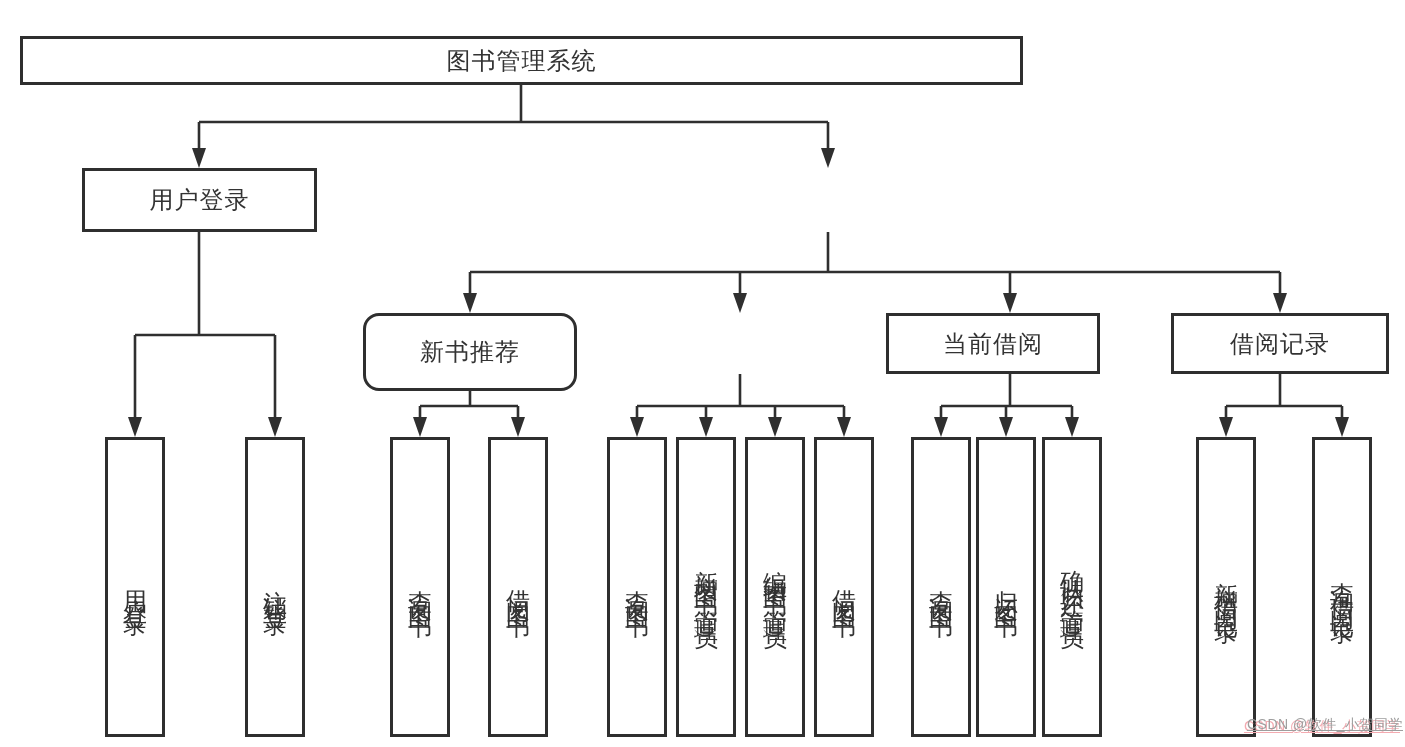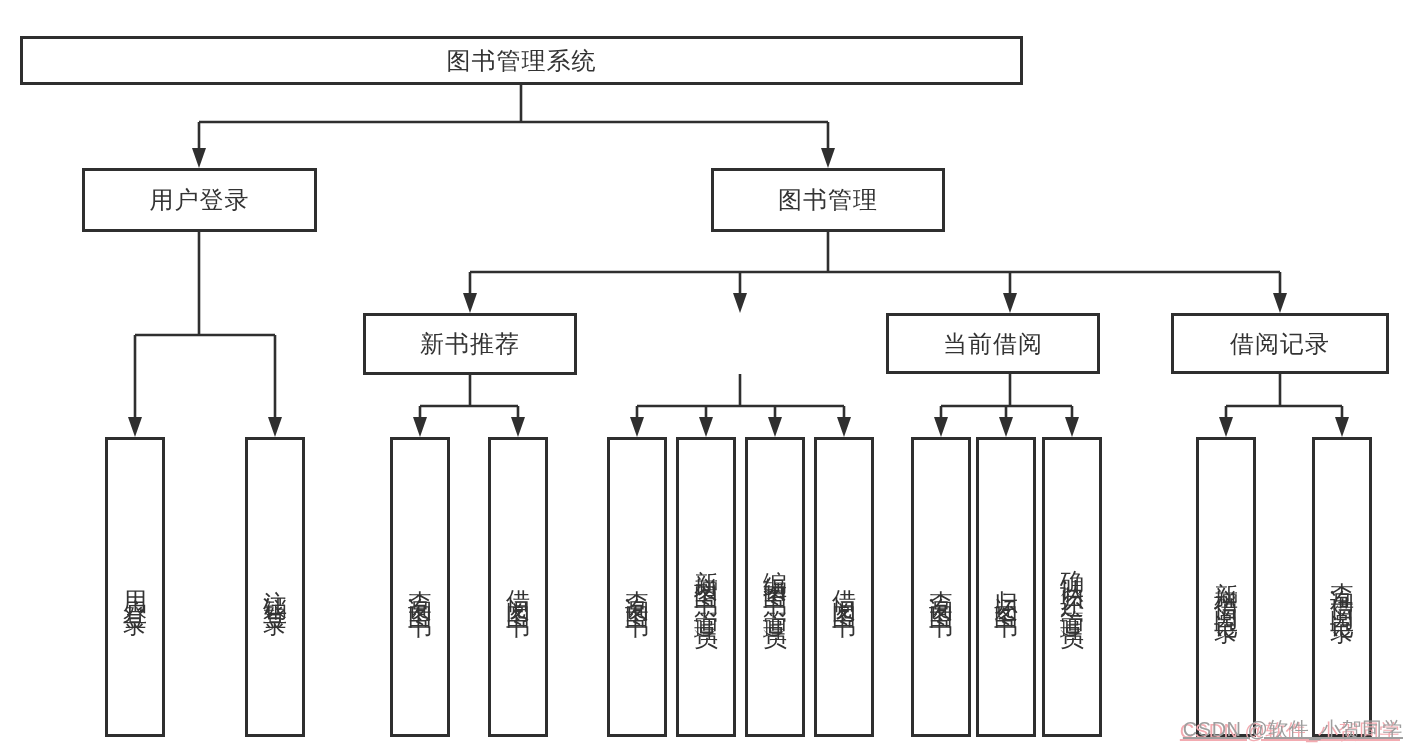--- a/index.html
+++ b/index.html
@@ -28,21 +28,21 @@
   .box.v{
     writing-mode:vertical-lr;
     text-orientation:mixed;
     letter-spacing:8px;
     white-space:normal;
   }
   #watermark{
     position:absolute;
     right:2px;
     top:716px;
-    font-size:20px;
+    font-size:14px;
     color:#9e9e9e;
     text-decoration:underline;
     text-shadow:-3px 2px 0 #f3abb1;
     letter-spacing:0.5px;
   }
 </style>
 </head>
 <body>
 
 <div id="stage">
@@ -83,23 +83,22 @@
         <polygon points="999,417 1013,417 1006,437"></polygon>
         <polygon points="1065,417 1079,417 1072,437"></polygon>
         <polygon points="1219,417 1233,417 1226,437"></polygon>
         <polygon points="1335,417 1349,417 1342,437"></polygon>
       </g>
   </svg>
 
   <div class="box" style="left:20px;top:13px;width:1003px;height:49px;margin-top:23px;">图书管理系统</div>
 
   <div class="box" style="left:82px;top:168px;width:235px;height:64px;">用户登录</div>
-  <div class="box" style="left:711px;top:168px;width:234px;height:64px;">图书管理</div>
 
-  <div class="box" style="left:363px;top:313px;width:214px;height:62px;">新书推荐</div>
+  <div class="box" style="left:363px;top:313px;width:214px;height:78px;border-radius:16px;">新书推荐</div>
   <div class="box" style="left:886px;top:313px;width:214px;height:61px;">当前借阅</div>
   <div class="box" style="left:1171px;top:313px;width:218px;height:61px;">借阅记录</div>
 
   <div class="box v" style="left:105px;top:437px;width:60px;height:300px;">用户登录</div>
   <div class="box v" style="left:245px;top:437px;width:60px;height:300px;">注销登录</div>
 
   <div class="box v" style="left:390px;top:437px;width:60px;height:300px;">查询图书</div>
   <div class="box v" style="left:488px;top:437px;width:60px;height:300px;">借阅图书</div>
 
   <div class="box v" style="left:607px;top:437px;width:60px;height:300px;">查询图书</div>

